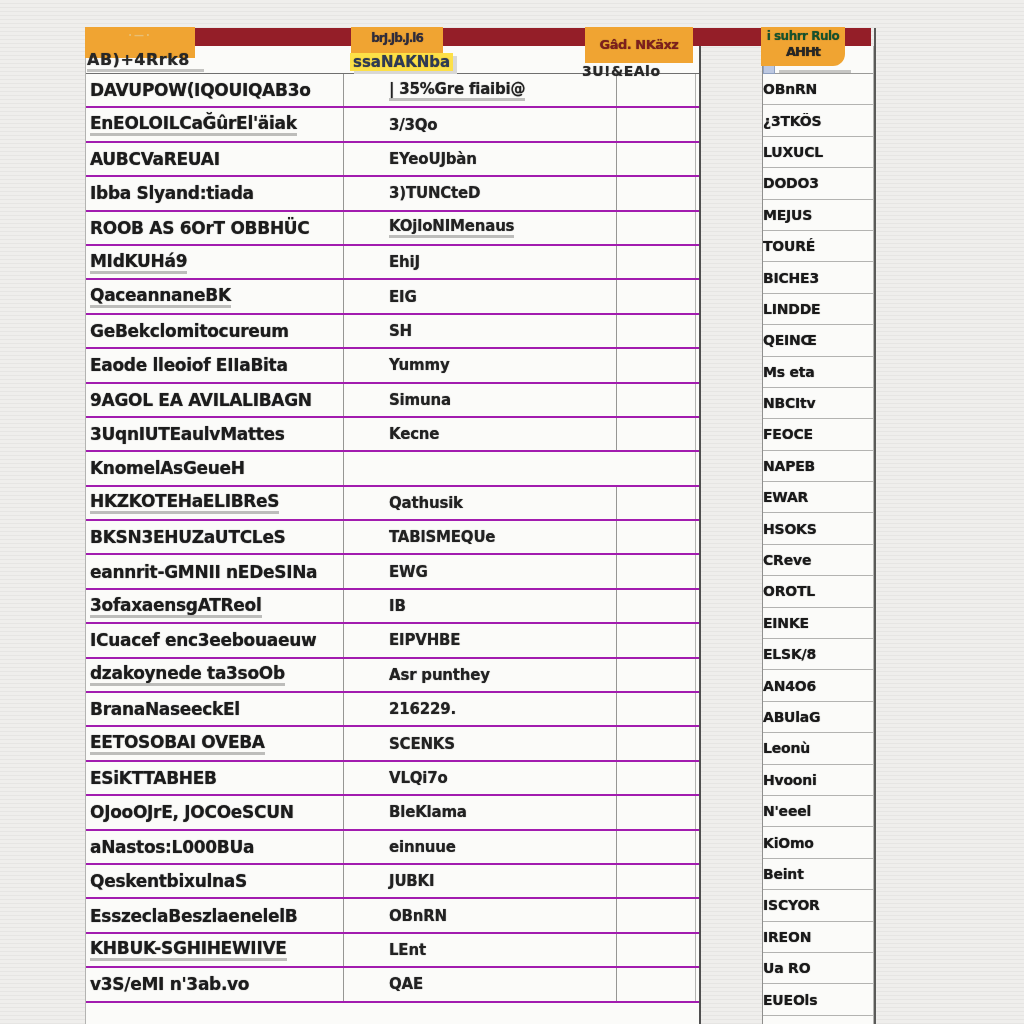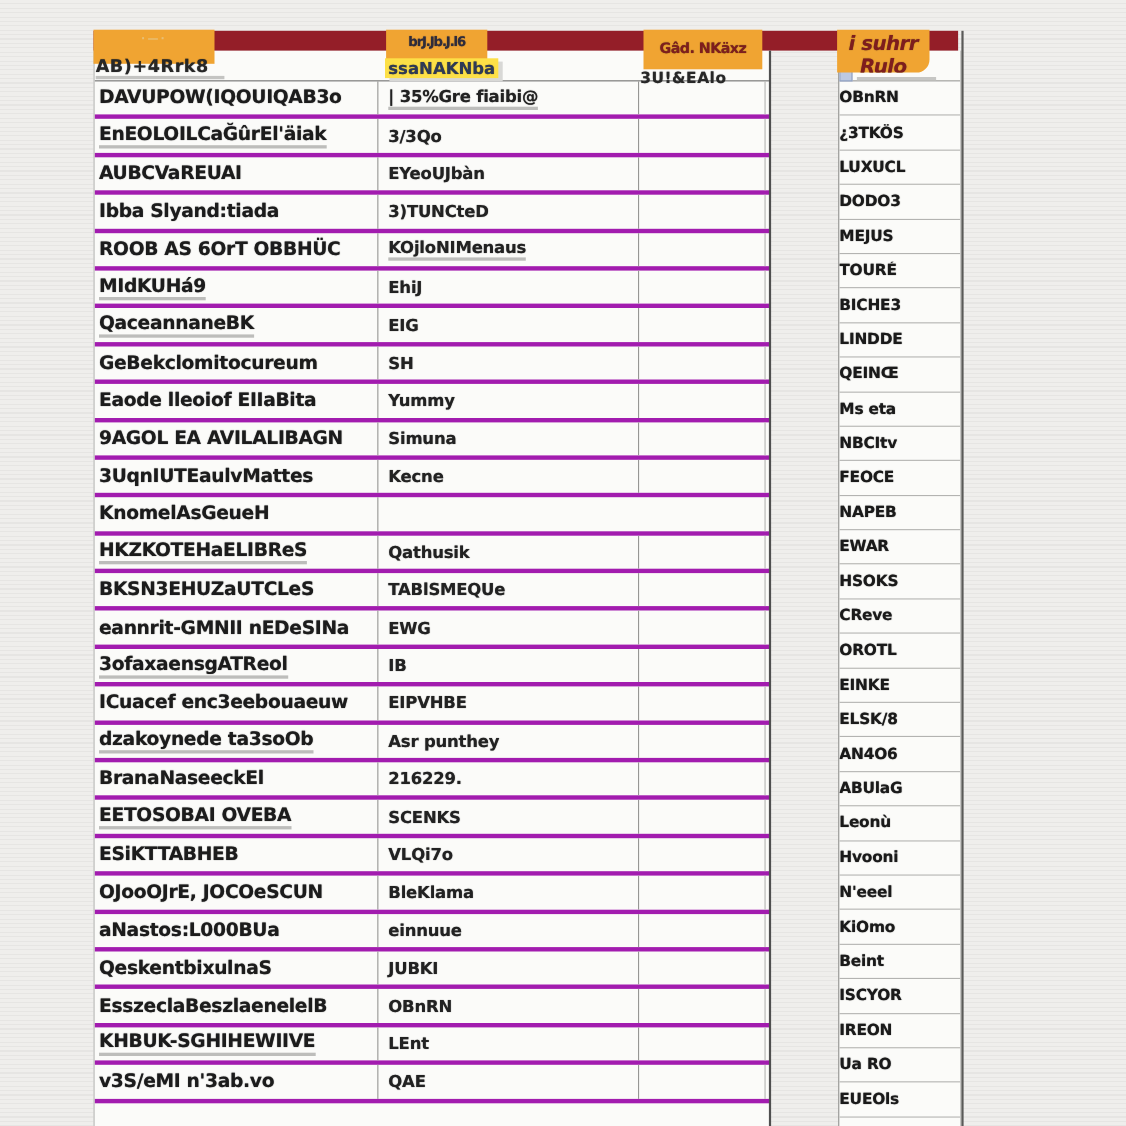--- a/index.html
+++ b/index.html
@@ -16,37 +16,37 @@
           color:#473c26;font-weight:700;text-align:center;}
   .oA{left:85px;top:27px;width:110px;height:31px;}
   .oA span{display:block;font-size:10px;color:#e8bf74;letter-spacing:2px;margin-top:3px;}
   .oB{left:351px;top:27px;width:92px;height:31px;}
   .oB span{display:block;font-size:12px;color:#2f2c3a;letter-spacing:-1px;margin-top:4px;
            text-shadow:0 0 1px rgba(40,40,60,.8);}
   .oC{left:585px;top:27px;width:108px;height:36px;}
   .oC span{display:block;font-size:13px;color:#7f1d1d;letter-spacing:-0.5px;margin-top:10px;
            text-shadow:0 0 1px rgba(50,40,20,.8);}
   .oD{left:761px;top:27px;width:84px;height:39px;border-radius:0 0 12px 0;}
-  .oD .l1{display:block;font-size:18px;color:#7f1d1d;letter-spacing:-0.5px;margin-top:2px;
-          text-shadow:0 0 1px rgba(60,50,30,.7);font-style:italic;}
+  .oD .l1{display:block;font-size:12px;color:#14532d;letter-spacing:-0.5px;margin-top:2px;
+          text-shadow:0 0 1px rgba(60,50,30,.7);}
   .oD .l2{display:block;font-size:13px;color:#262626;letter-spacing:-1px;margin-top:1px;
           text-shadow:0 0 1px rgba(0,0,0,.8);}
   
   .sub{position:absolute;z-index:4;font-weight:700;color:#272727;
        text-shadow:0 0 1px rgba(0,0,0,.55);white-space:nowrap;}
   .subA{left:87px;top:50px;font-size:16px;letter-spacing:0.5px;border-bottom:3px solid #c4c4c2;
         padding-right:14px;}
   .subB{left:350px;top:53px;font-size:15px;color:#2e3a56;background:#fde047;
         box-shadow:4px 3px 0 #d8d8d6;padding:0 3px;}
   .subC{left:582px;top:63px;font-size:14px;letter-spacing:0.5px;}
   
   .panel{position:absolute;top:46px;height:978px;background:#fbfbf9;z-index:1;overflow:hidden;}
   .main{left:85px;width:614px;border-left:1px solid #b3b3b1;}
   .subrow{height:28px;border-bottom:1px solid #6f6f6f;box-sizing:border-box;}
-  .mrow{display:flex;height:34.4px;box-sizing:border-box;border-bottom:4px solid #a21caf;}
+  .mrow{display:flex;height:34.4px;box-sizing:border-box;border-bottom:2px solid #a21caf;gap:36px;}
   .cell{box-sizing:border-box;display:flex;align-items:center;overflow:hidden;}
   .ca{width:258px;border-right:1px solid #969694;padding-left:4px;}
   .cb{width:237px;border-right:1px solid #969694;padding-left:9px;}
   .cc{flex:1;border-right:1px solid #b3b3b1;margin-right:4px;}
   .ca span{font-size:17px;font-weight:700;color:#1c1c1c;letter-spacing:-0.3px;white-space:nowrap;
            text-shadow:0 0 1px rgba(0,0,0,.65);}
   .cb span{font-size:15px;font-weight:700;color:#222;letter-spacing:-0.2px;white-space:nowrap;
            text-shadow:0 0 1px rgba(0,0,0,.6);}
   .usmear{border-bottom:3px solid #bdbdbb;}
   

